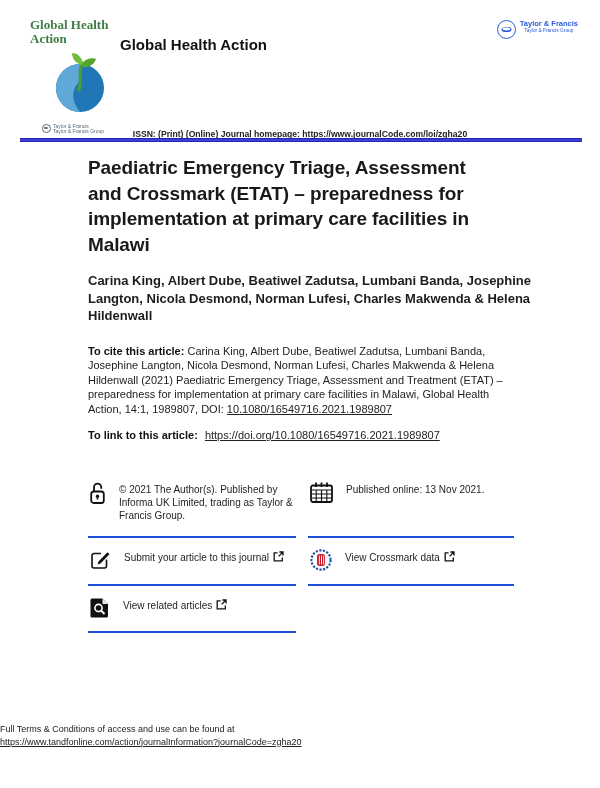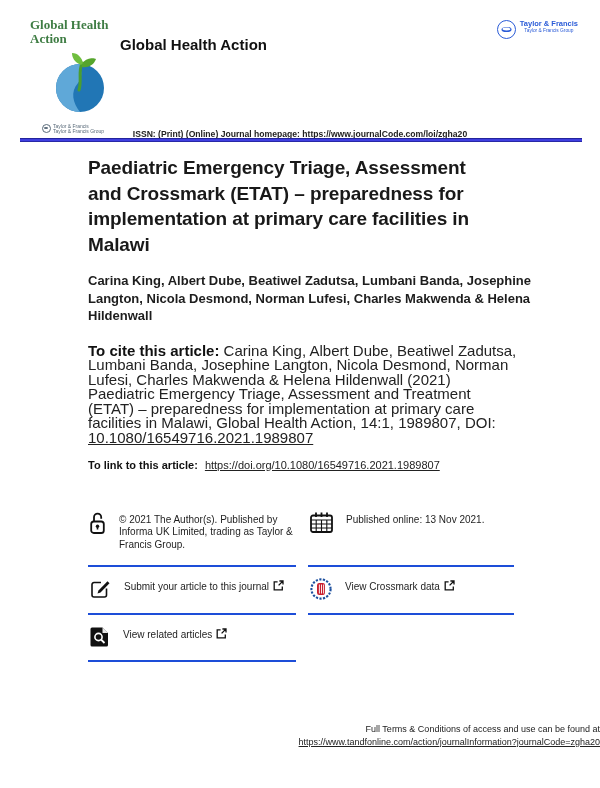--- a/index.html
+++ b/index.html
@@ -31,35 +31,35 @@
   .issn-line{position:absolute;left:0;right:0;top:129px;text-align:center;
     font-size:8.6px;font-weight:bold;color:#222;}
   .issn-line a{text-decoration:underline;}
   .rule{position:absolute;left:20px;right:18px;top:138px;height:4px;
     background:linear-gradient(#17177d,#4040e2 40%,#4040e2 70%,#17177d);}
   
   .content{position:absolute;left:88px;top:155px;width:428px;}
   .article-title{font-size:19px;font-weight:bold;line-height:25.5px;color:#191919;
     width:402px;letter-spacing:-0.1px;}
   .authors{margin-top:15px;font-size:13px;font-weight:bold;line-height:17.5px;width:445px;color:#1d1d1d;}
-  .cite-block{margin-top:19px;font-size:15px;line-height:14.6px;color:#222;width:432px;}
+  .cite-block{margin-top:19px;font-size:11px;line-height:14.6px;color:#222;width:432px;}
   .cite-label,.link-label{font-weight:bold;color:#111;}
   .doi-link,.to-link a{text-decoration:underline;}
   .to-link{margin-top:13px;font-size:11px;color:#222;}
   .to-link a{margin-left:4px;}
   
   .info-grid{margin-top:30px;display:grid;grid-template-columns:208px 206px;column-gap:12px;width:426px;}
   .info-cell{border-bottom:2px solid #1d4ed8;padding:11px 0 13px 2px;
     display:flex;align-items:flex-start;gap:13px;}
   .info-cell .txt{font-size:10px;line-height:12.8px;color:#1e1e1e;padding-top:2px;}
   .info-cell .txt a{text-decoration:none;}
   .icon{flex:0 0 auto;display:inline-block;}
   .ext{display:inline-block;margin-left:4px;vertical-align:-1px;}
   
-  .footer{position:absolute;left:0;right:0;bottom:40px;text-align:right;
+  .footer{position:absolute;left:0;right:0;bottom:40px;text-align:left;
     font-size:9px;line-height:12.5px;color:#222;}
   .footer a{text-decoration:underline;}
 </style>
 </head>
 <body>
 
 <div class="page">
 
   <div class="logo-block">
     <div class="logo-title">Global Health

